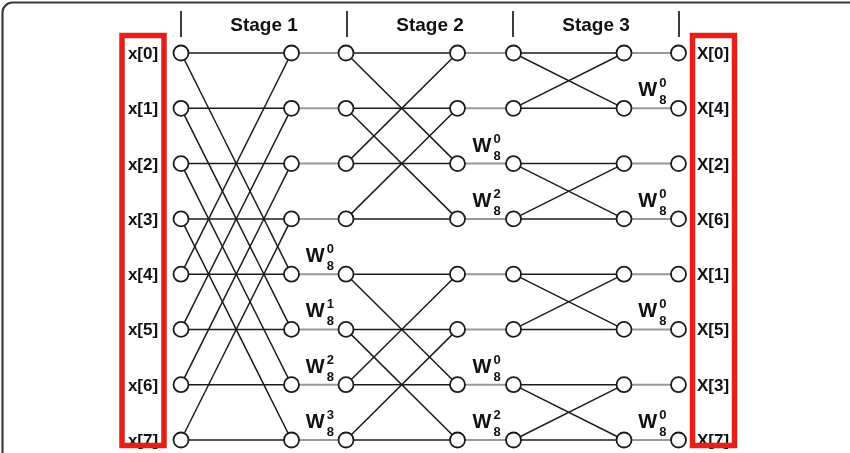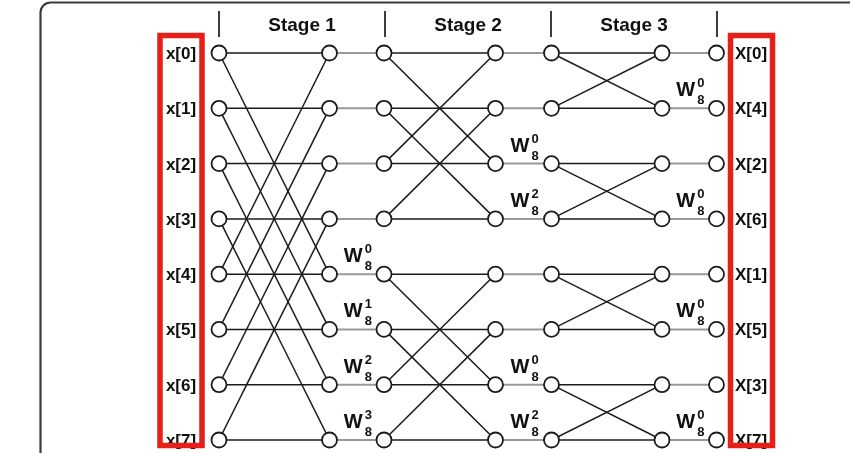--- a/index.html
+++ b/index.html
@@ -9,21 +9,20 @@
     width: 850px;
     height: 453px;
     overflow: hidden;
     font-family: "Liberation Sans", "DejaVu Sans", sans-serif;
   }
   #figure-wrap {
     position: relative;
     width: 744px;
     height: 453px;
     background: #ffffff;
-    margin-left: 38px;
   }
   svg text {
     font-family: "Liberation Sans", "DejaVu Sans", sans-serif;
     font-weight: 700;
   }
 </style>
 </head>
 <body>
 
 <div id="figure-wrap">

